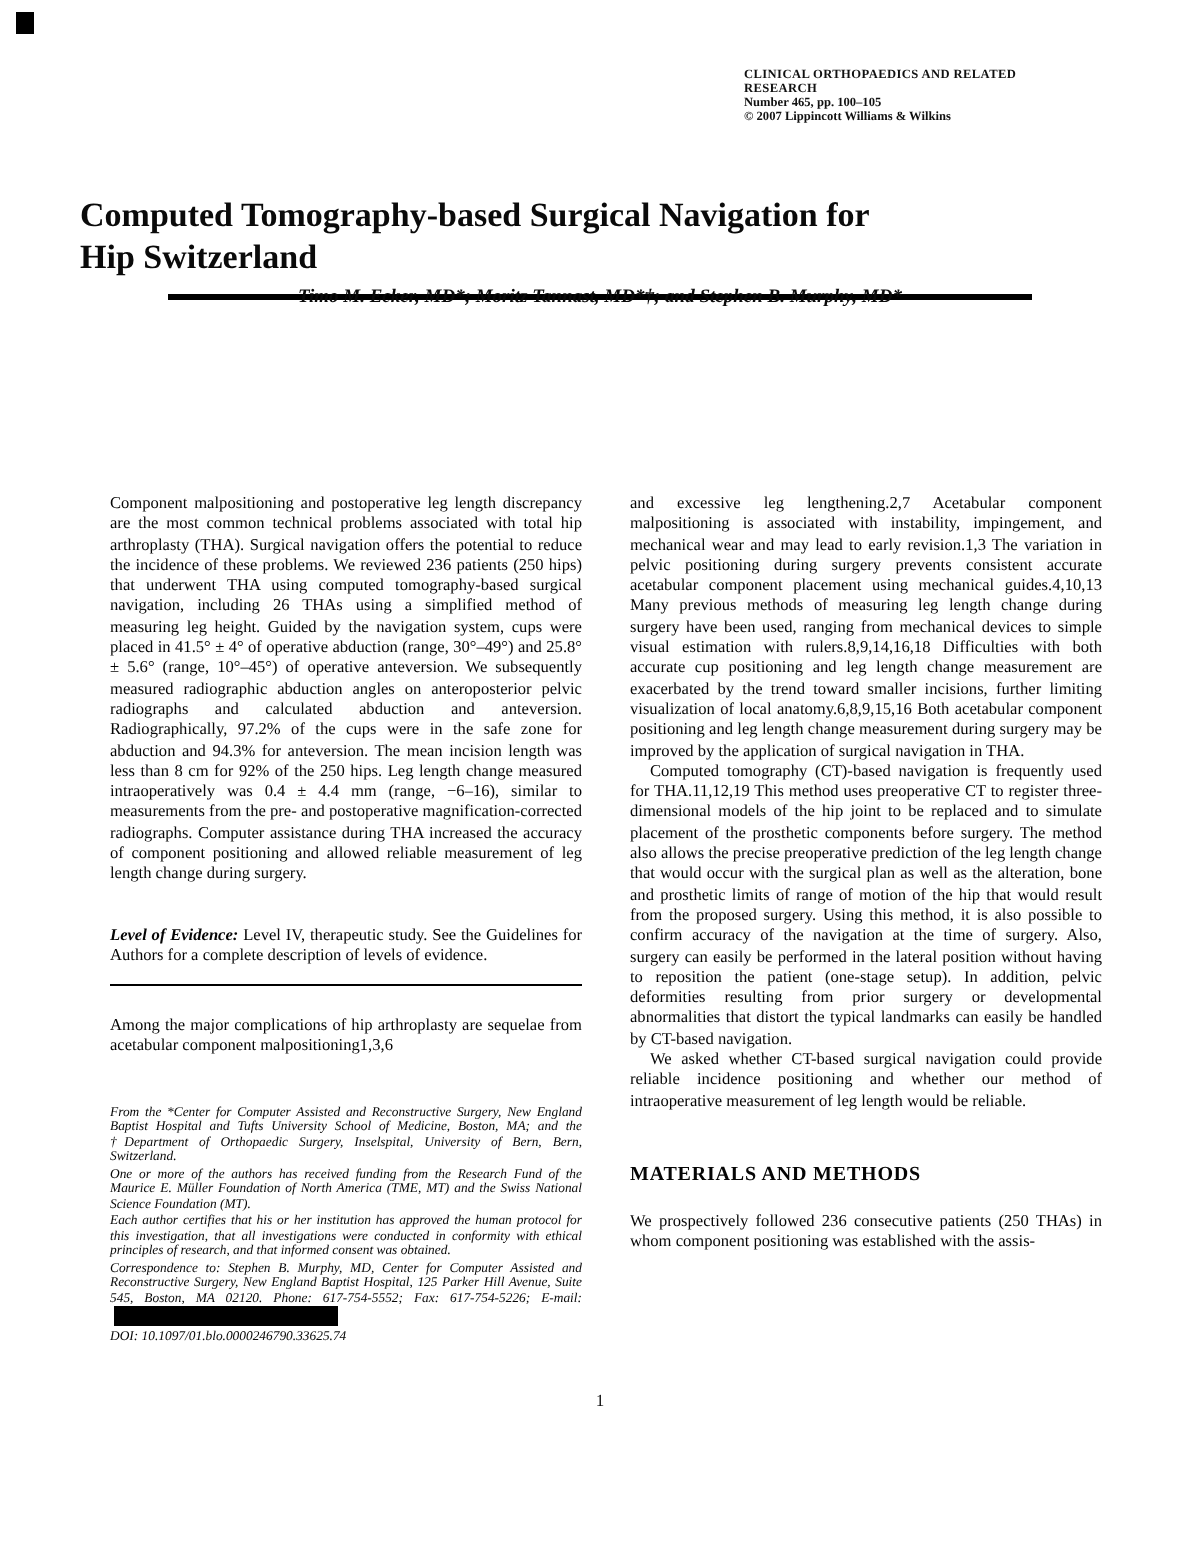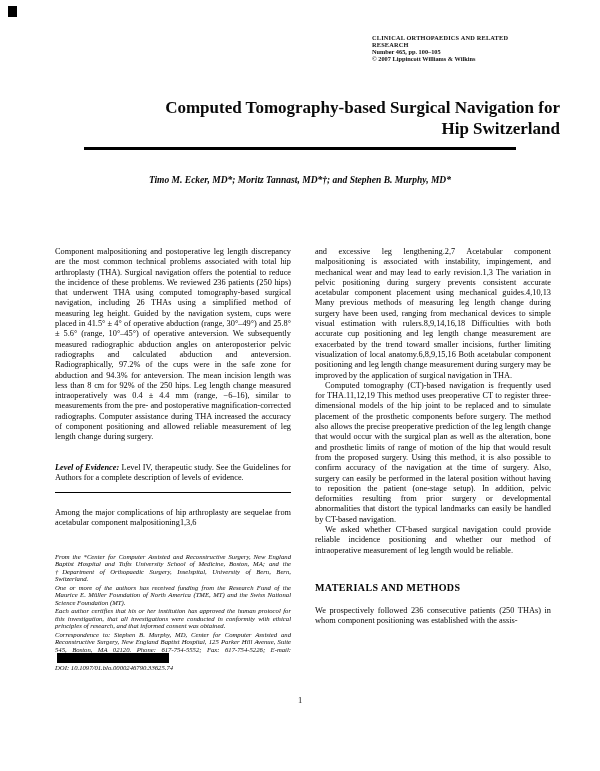--- a/index.html
+++ b/index.html
@@ -1,23 +1,23 @@
 <!DOCTYPE html>
 <html><head>
 <meta charset="utf-8">
 <style>
   html,body{margin:0;padding:0;background:#ffffff;}
   body{width:600px;height:771px;position:relative;font-family:"Liberation Serif","DejaVu Serif",serif;color:#000;}
   .page{position:absolute;inset:0;background:#fff;overflow:hidden;}
   .corner-mark{position:absolute;left:8px;top:6px;width:9px;height:11px;background:#000;}
   .journal-header{position:absolute;left:372px;top:34px;width:160px;font-size:6.3px;line-height:7px;font-weight:bold;color:#111;}
   .journal-header .jh1{letter-spacing:.2px;}
-  .title{position:absolute;left:40px;right:40px;top:97px;text-align:right;font-size:17px;line-height:21px;font-weight:bold;color:#0a0a0a;}
+  .title{position:absolute;left:40px;right:40px;top:97px;text-align:left;font-size:17px;line-height:21px;font-weight:bold;color:#0a0a0a;}
   .title-rule{position:absolute;left:84px;top:147px;width:432px;height:2.5px;background:#000;}
-  .authors{position:absolute;left:40px;right:40px;top:175px;text-align:center;font-size:9.5px;font-weight:bold;font-style:italic;color:#0a0a0a;}
+  .authors{position:absolute;left:40px;right:40px;top:144px;text-align:center;font-size:9.5px;font-weight:bold;font-style:italic;color:#0a0a0a;}
   .columns{position:absolute;left:55px;top:247px;width:496px;display:flex;gap:24px;}
   .col{width:242px;}
   .body-text{font-size:8.3px;line-height:10.3px;text-align:justify;color:#050505;}
   .abstract{margin:0;}
   .loe{margin-top:20px;}
   .loe .loe-label{font-weight:bold;font-style:italic;}
   .thin-rule{margin-top:4px;height:1.5px;background:#000;width:100%;}
   .intro-left{margin-top:15px;}
   .footnote-block{margin-top:24px;font-size:6.7px;line-height:7.5px;font-style:italic;text-align:justify;color:#060606;}
   .footnote-block p{margin:0 0 1px 0;}

